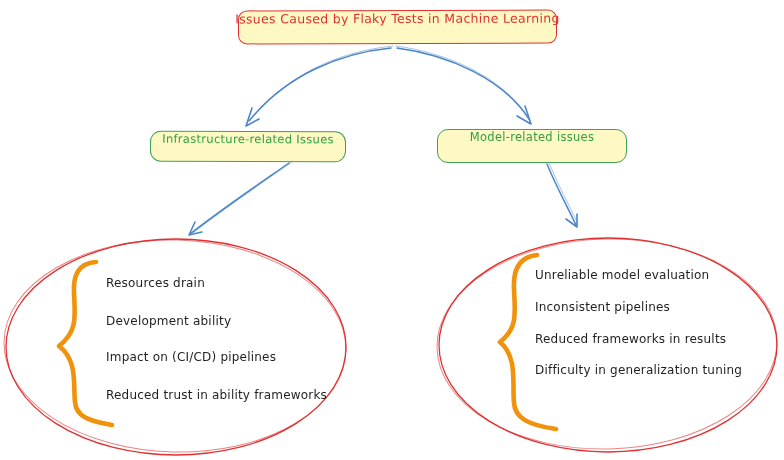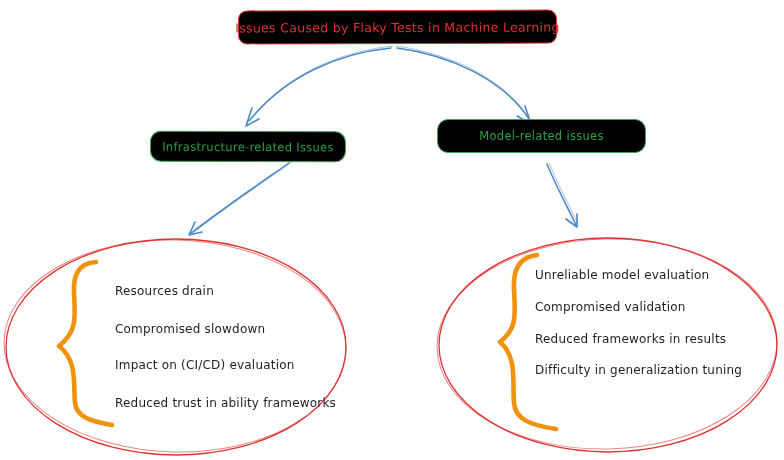--- a/index.html
+++ b/index.html
@@ -6,49 +6,49 @@
   #canvas{
     position:relative;
     width:784px;height:460px;
     background:#ffffff;
     overflow:hidden;
     font-family:"DejaVu Sans", sans-serif;
   }
   svg.layer{position:absolute;left:0;top:0;width:784px;height:460px;}
   .node{
     position:absolute;
-    display:flex;align-items:center;justify-content:center;
-    background:#000000;
+    display:flex;align-items:flex-start;justify-content:center;
+    background:#fef9c3;
     box-sizing:border-box;
     letter-spacing:0.3px;
     white-space:nowrap;
   }
   .node-title{
     left:238px;top:10px;width:319px;height:34px;
     border:1.7px solid #e03131;border-radius:9px;
     color:#e03131;font-size:12.5px;
     transform:rotate(-0.15deg);
   }
   .node-infra{
     left:150px;top:131px;width:196px;height:31px;
     border:1.6px solid #3ea257;border-radius:11px;
     color:#2f9e44;font-size:11.5px;
     transform:rotate(0.2deg);
   }
   .node-model{
-    left:437px;top:119px;width:209px;height:34px;
+    left:437px;top:129px;width:190px;height:34px;
     border:1.6px solid #3ea257;border-radius:11px;
     color:#2f9e44;font-size:11.5px;
   }
   .item{
     position:absolute;
     color:#1f1f1f;font-size:12px;letter-spacing:0.2px;
     white-space:nowrap;
   }
-  .item.left{left:115px;margin-top:8px;}
+  .item.left{left:106px;}
   .item.right{left:535px;}
 </style>
 </head>
 <body>
 
 <div id="canvas">
 
   <svg class="layer" viewBox="0 0 784 460" fill="none">
 
     <g stroke="#e03131" fill="none">
@@ -95,22 +95,22 @@
   </div>
 
   <div class="node node-infra">
     <span>Infrastructure-related Issues</span>
   </div>
   <div class="node node-model">
     <span>Model-related issues</span>
   </div>
 
   <div class="item left" style="top:276px">Resources drain</div>
-  <div class="item left" style="top:314px">Compromised slowdown</div>
-  <div class="item left" style="top:350px">Impact on (CI/CD) evaluation</div>
+  <div class="item left" style="top:314px">Development ability</div>
+  <div class="item left" style="top:350px">Impact on (CI/CD) pipelines</div>
   <div class="item left" style="top:388px">Reduced trust in ability frameworks</div>
 
   <div class="item right" style="top:268px">Unreliable model evaluation</div>
-  <div class="item right" style="top:300px">Compromised validation</div>
+  <div class="item right" style="top:300px">Inconsistent pipelines</div>
   <div class="item right" style="top:332px">Reduced frameworks in results</div>
   <div class="item right" style="top:363px">Difficulty in generalization tuning</div>
 
 </div>
 
 </body></html>

